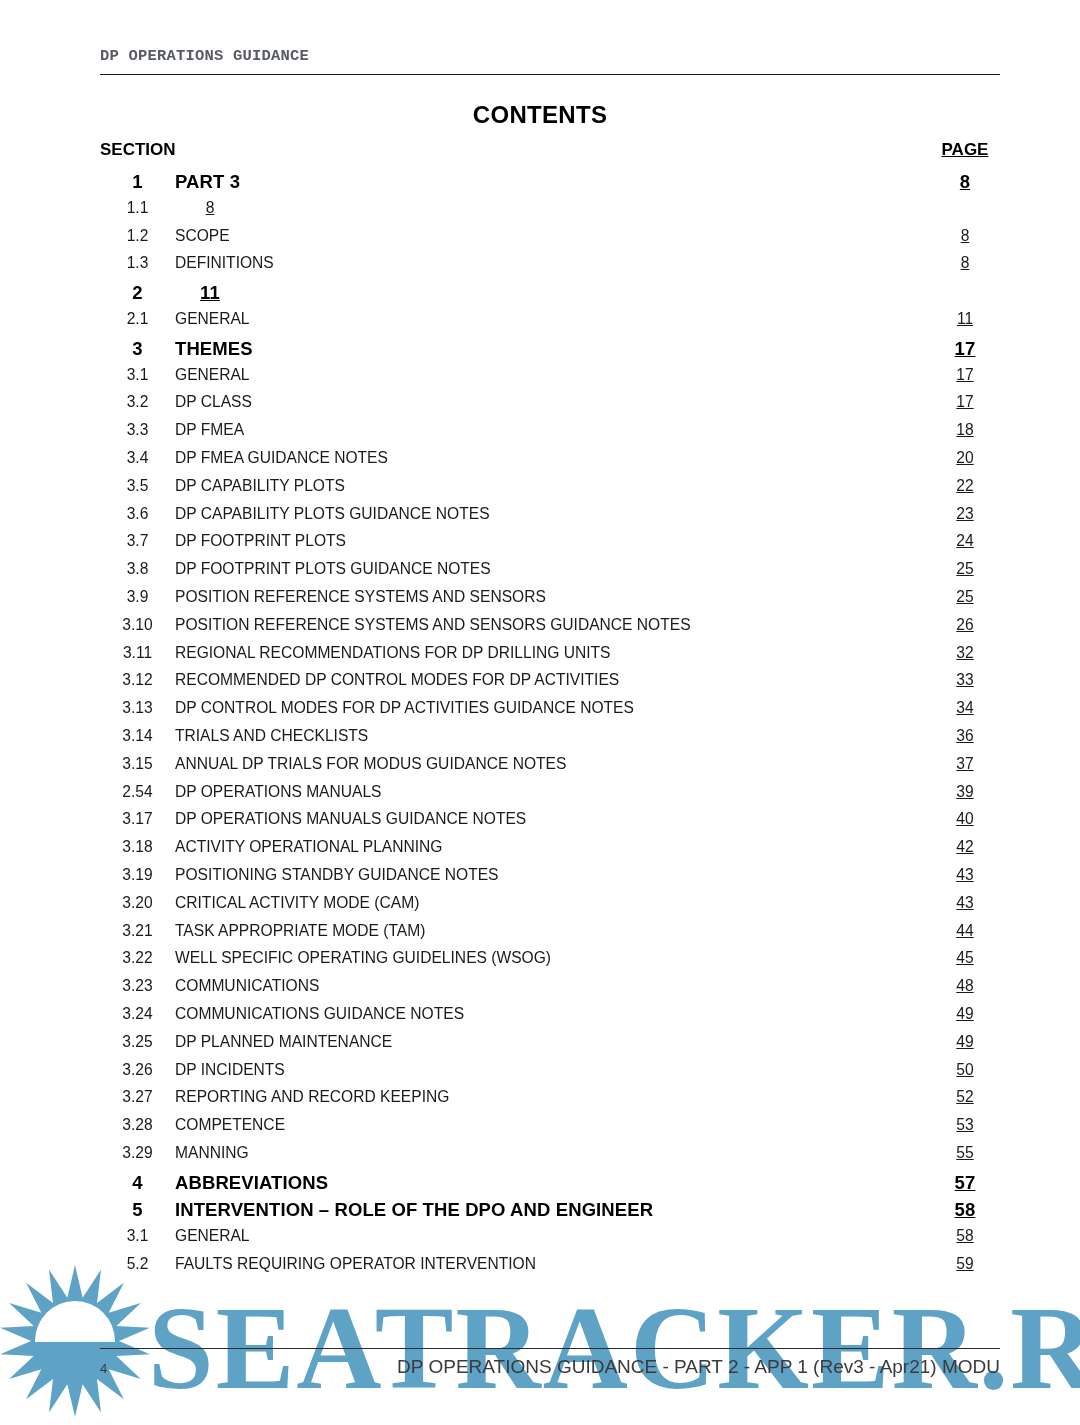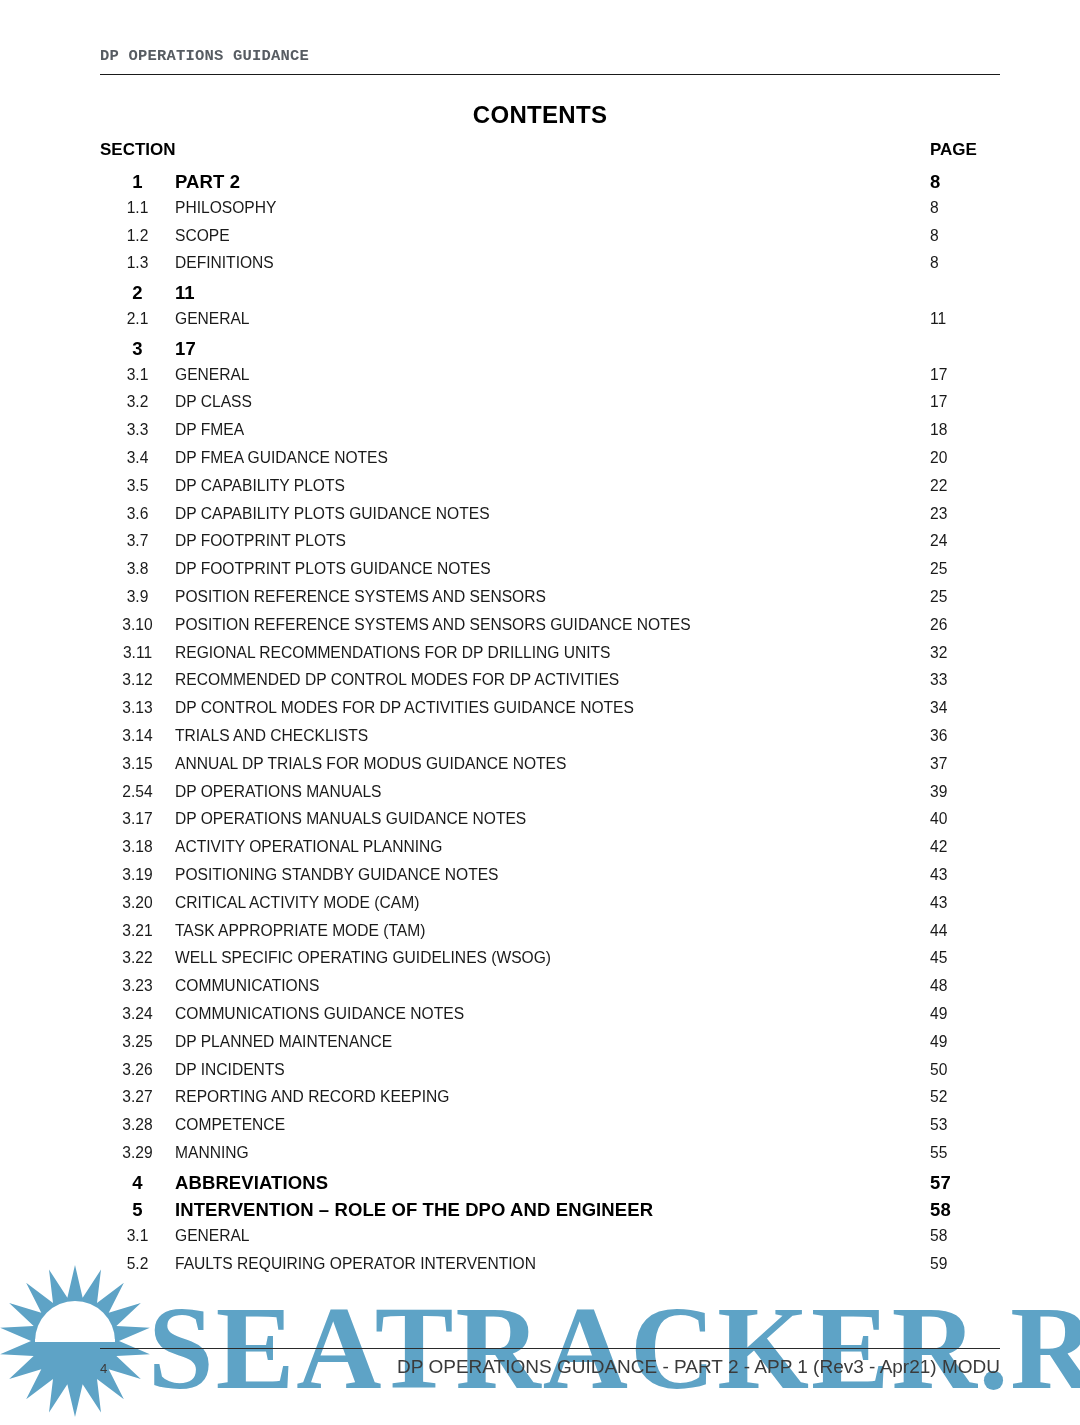--- a/index.html
+++ b/index.html
@@ -72,21 +72,22 @@
   .col-num {
     flex: 0 0 75px;
     text-align: center;
   }
   .col-title {
     flex: 1 1 auto;
     text-align: left;
   }
   .col-page {
     flex: 0 0 70px;
-    text-align: left;
+    text-align: center;
+    text-decoration: underline;
   }
 
   
   .toc-head {
     font-size: 17px;
     font-weight: bold;
     color: #000;
     height: 31px;
   }
   .toc-head .col-num { flex: 0 0 auto; }
@@ -156,26 +157,25 @@
 
     <div class="toc-row toc-head">
       <div class="col-num">SECTION</div>
       <div class="col-title"></div>
       <div class="col-page">PAGE</div>
     </div>
 
     <div id="toc-rows">
         <div class="toc-row lvl1">
           <div class="col-num">1</div>
-          <div class="col-title">PART 2</div>
+          <div class="col-title">PART 3</div>
           <div class="col-page">8</div>
         </div>
         <div class="toc-row lvl2">
           <div class="col-num">1.1</div>
-          <div class="col-title">PHILOSOPHY</div>
           <div class="col-page">8</div>
         </div>
         <div class="toc-row lvl2">
           <div class="col-num">1.2</div>
           <div class="col-title">SCOPE</div>
           <div class="col-page">8</div>
         </div>
         <div class="toc-row lvl2">
           <div class="col-num">1.3</div>
           <div class="col-title">DEFINITIONS</div>
@@ -185,20 +185,21 @@
           <div class="col-num">2</div>
           <div class="col-page">11</div>
         </div>
         <div class="toc-row lvl2">
           <div class="col-num">2.1</div>
           <div class="col-title">GENERAL</div>
           <div class="col-page">11</div>
         </div>
         <div class="toc-row lvl1">
           <div class="col-num">3</div>
+          <div class="col-title">THEMES</div>
           <div class="col-page">17</div>
         </div>
         <div class="toc-row lvl2">
           <div class="col-num">3.1</div>
           <div class="col-title">GENERAL</div>
           <div class="col-page">17</div>
         </div>
         <div class="toc-row lvl2">
           <div class="col-num">3.2</div>
           <div class="col-title">DP CLASS</div>

